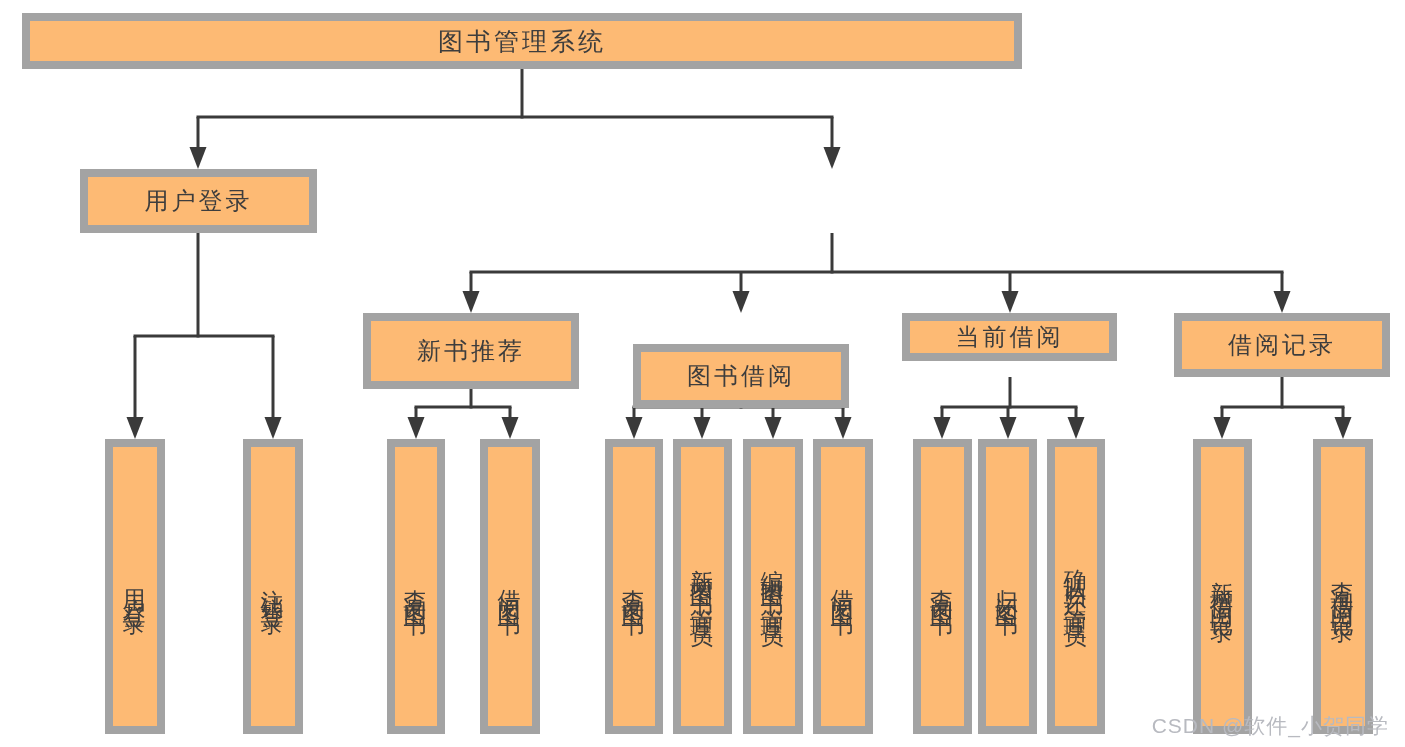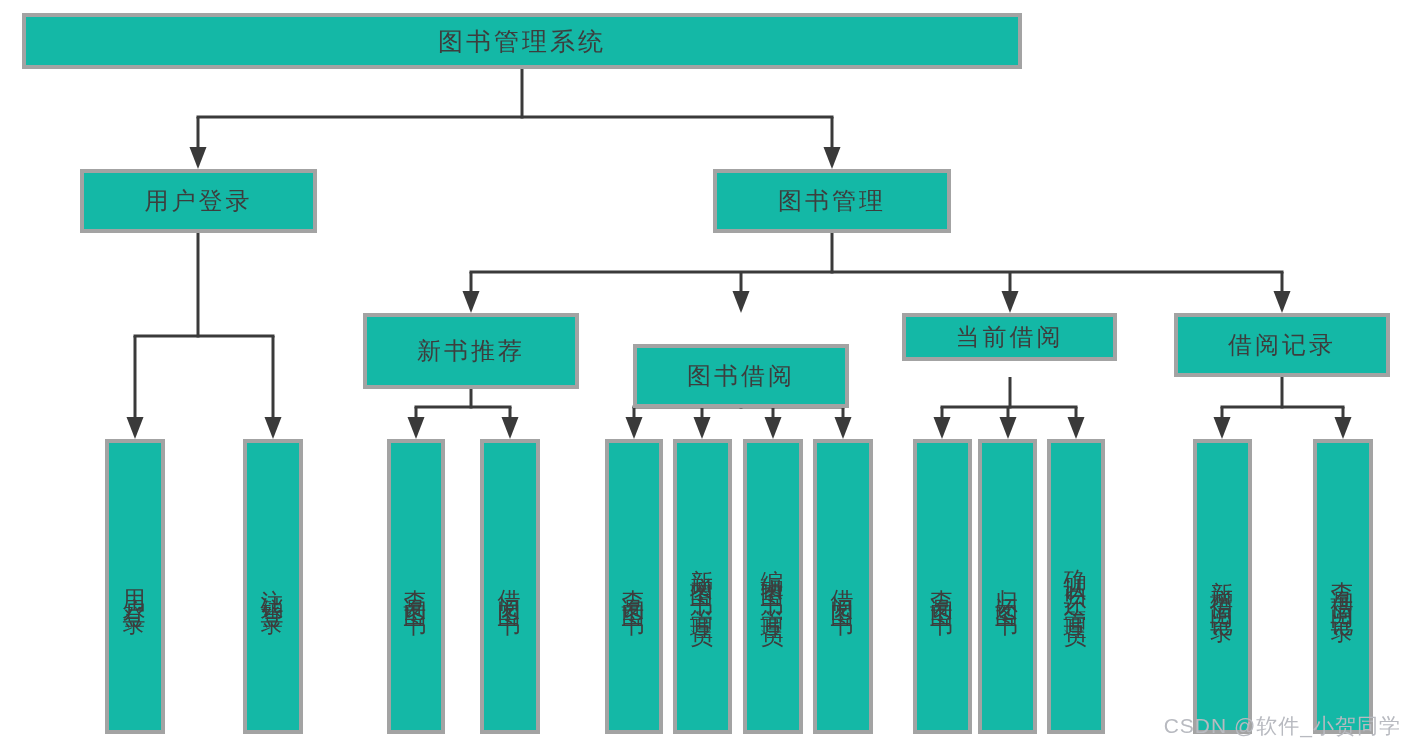--- a/index.html
+++ b/index.html
@@ -20,43 +20,43 @@
     position: absolute;
     left: 0;
     top: 0;
     width: 1405px;
     height: 747px;
     pointer-events: none;
   }
   .box {
     position: absolute;
     box-sizing: border-box;
-    border: 4px solid #a3a3a3;
-    background: #14b8a6;
+    border: 8px solid #a3a3a3;
+    background: #fdba74;
     display: flex;
     align-items: center;
     justify-content: center;
     font-size: 24px;
     letter-spacing: 3px;
     white-space: nowrap;
     text-align: center;
   }
   .leaf {
     writing-mode: vertical-rl;
     text-orientation: mixed;
     font-size: 23px;
     letter-spacing: 8px;
     white-space: normal;
   }
   .root-title {
     font-size: 25px;
   }
   .watermark {
     position: absolute;
-    right: 4px;
+    right: 16px;
     top: 712px;
     font-size: 21px;
     letter-spacing: 1px;
     color: #b8bac0;
   }
 </style>
 </head>
 <body>
 
 <div class="canvas">
@@ -116,23 +116,20 @@
       <polygon points="1334.5,417 1351.5,417 1343,439" fill="#3a3a3a"></polygon>
     </svg>
 
   <div class="box root-title" style="left:22px; top:13px; width:1000px; height:56px;">
     <span>图书管理系统</span>
   </div>
 
   <div class="box" style="left:80px; top:169px; width:237px; height:64px;">
     <span>用户登录</span>
   </div>
-  <div class="box" style="left:713px; top:169px; width:238px; height:64px;">
-    <span>图书管理</span>
-  </div>
 
   <div class="box" style="left:363px; top:313px; width:216px; height:76px;">
     <span>新书推荐</span>
   </div>
   <div class="box" style="left:633px; top:313px; width:216px; height:64px;margin-top:31px;">
     <span>图书借阅</span>
   </div>
   <div class="box" style="left:902px; top:313px; width:215px; height:48px;">
     <span>当前借阅</span>
   </div>

